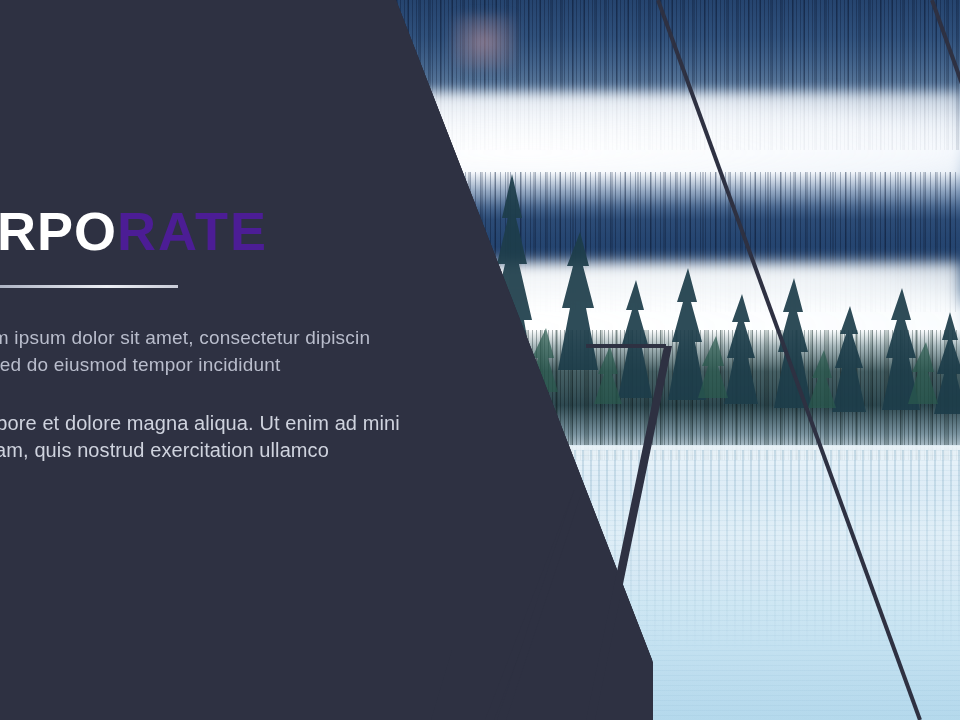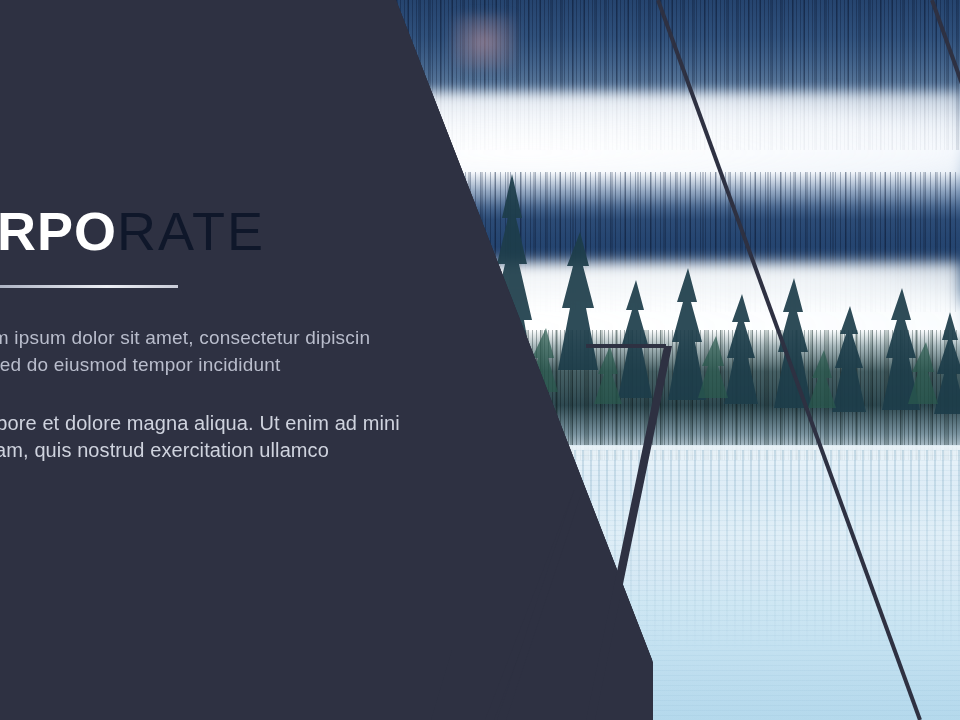--- a/index.html
+++ b/index.html
@@ -300,22 +300,22 @@
     line-height: 62px;
     letter-spacing: 1px;
     color: #ffffff;
     margin: 0;
   }
   .title .t-bold {
     font-weight: 700;
     color: #ffffff;
   }
   .title .t-thin {
-    font-weight: 400;
-    color: #0f172a;
+    font-weight: 700;
+    color: #4c1d95;
     letter-spacing: 2px;
   }
 
   .title-rule {
     position: absolute;
     left: 0;
     top: 285px;
     width: 178px;
     height: 3px;
     background: linear-gradient(to right, #aeb4c4 0%, #eceef4 60%, #c9ccd8 100%);

